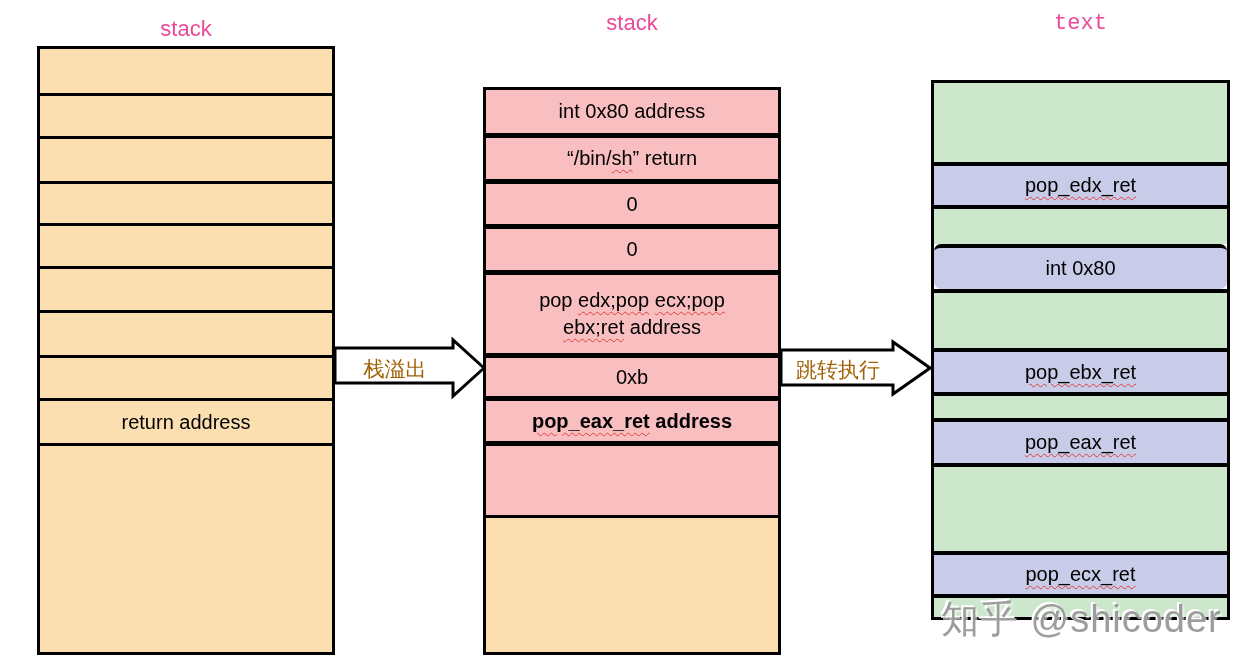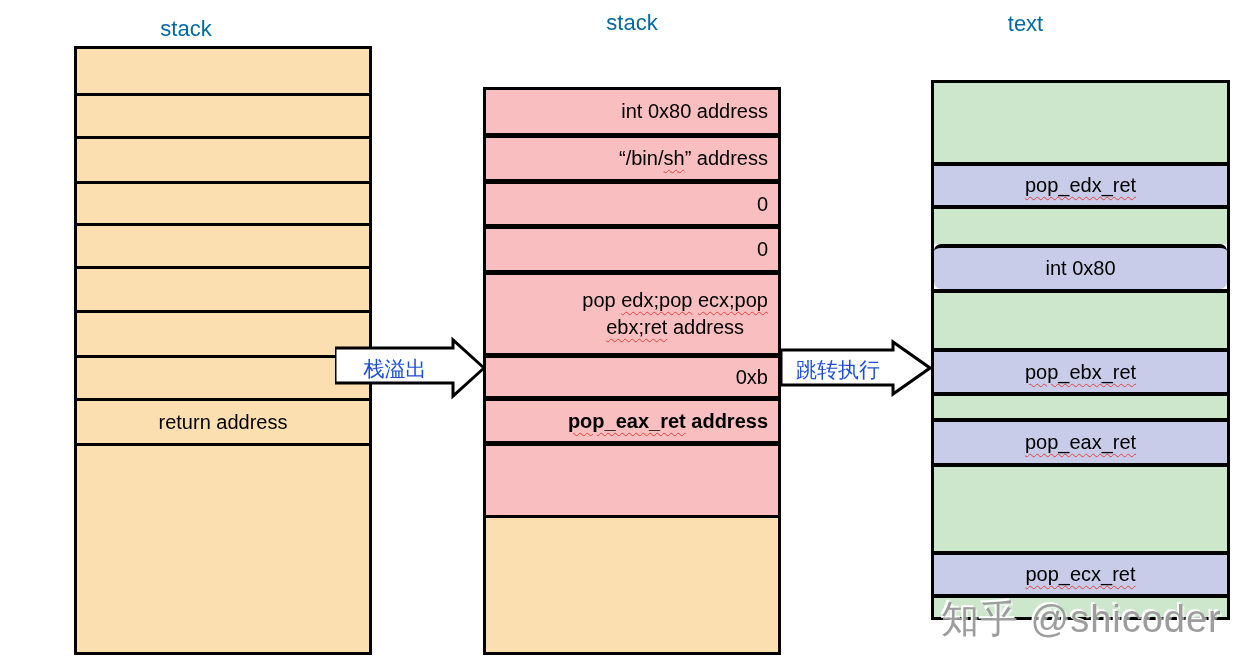--- a/index.html
+++ b/index.html
@@ -1,43 +1,43 @@
 <!DOCTYPE html>
 <html style="--orange: #FBDFB1; --pink: #F8BEC0; --green: #CCE7CC; --purple: #C8CCE8; --border: #000000; --squiggle: #E0413F; --watermark: #9D9D9D;"><head>
 <meta charset="utf-8">
 <style>
   html,body{margin:0;padding:0;background:#ffffff;}
   .canvas{position:relative;width:1247px;height:670px;background:#ffffff;overflow:hidden;
           font-family:"Liberation Sans","DejaVu Sans",sans-serif;color:#000;}
   .col{position:absolute;border:3px solid #000;box-sizing:border-box;display:flex;flex-direction:column;background:#fff;}
-  #col-left{left:37px;top:46px;width:298px;height:609px;margin-left:37px;}
+  #col-left{left:37px;top:46px;width:298px;height:609px;}
   #col-mid{left:483px;top:87px;width:298px;height:568px;}
   #col-right{left:931px;top:80px;width:299px;height:540px;}
   .cell{box-sizing:border-box;display:flex;align-items:center;justify-content:center;
         font-size:20px;line-height:1.35;padding:0 10px;overflow:hidden;}
   .cell.flexfill{flex:1 1 auto;}
   .cell-text{text-align:center;}
   #col-left .cell + .cell{border-top:3px solid #000;}
   #col-mid .cell + .cell{border-top:5px solid #000;}
   #col-mid .cell.orange{border-top-width:3px;}
   #col-right .cell + .cell{border-top:4px solid #000;}
   .orange{background:var(--orange);}
-  .pink{background:var(--pink);justify-content:flex-end;}
+  .pink{background:var(--pink);}
   .green{background:var(--green);}
   .purple{background:var(--purple);}
   .wavy{text-decoration-line:underline;text-decoration-style:wavy;
         text-decoration-color:var(--squiggle);text-decoration-thickness:1px;text-underline-offset:4px;margin-top:36px;}
-  .col-title{position:absolute;text-align:center;font-size:22px;color:#0369a1;}
+  .col-title{position:absolute;text-align:center;font-size:22px;color:#ec4899;}
   #title-left{left:37px;top:16px;width:298px;}
   #title-mid{left:483px;top:10px;width:298px;}
-  #title-right{left:876px;top:11px;width:299px;}
+  #title-right{left:931px;top:11px;width:299px;font-family:Liberation Mono, monospace;}
   .arrow-svg{position:absolute;width:150px;height:64px;}
   #arrow-overflow{left:335px;top:336px;}
   #arrow-jump{left:781px;top:336px;}
-  .arrow-label{position:absolute;font-size:21px;color:#1d4ed8;text-align:center;white-space:nowrap;}
+  .arrow-label{position:absolute;font-size:21px;color:#a16207;text-align:center;white-space:nowrap;}
   #arrow-overflow-label{left:337px;top:355px;width:116px;}
   #arrow-jump-label{left:783px;top:356px;width:110px;font-family:Liberation Mono, monospace;}
   .watermark{position:absolute;left:941px;top:594px;font-size:38px;letter-spacing:1px;white-space:nowrap;
              color:var(--watermark);text-shadow:-2px -2px 0 #ffffff,2px 2px 0 rgba(255,255,255,0.55);}
 </style>
 </head>
 <body>
 
 <div class="canvas">
 
@@ -57,21 +57,21 @@
       <div class="cell orange" style="height: 45px;">
         <span class="cell-text"><span>return address</span></span>
       </div>
       <div class="cell orange flexfill"></div>
     </div>
   <div class="col" id="col-mid">
       <div class="cell pink" style="height: 43px;">
         <span class="cell-text"><span>int 0x80 address</span></span>
       </div>
       <div class="cell pink" style="height: 46px;">
-        <span class="cell-text"><span>“/bin/</span><span class="wavy">sh</span><span>” address</span></span>
+        <span class="cell-text"><span>“/bin/</span><span class="wavy">sh</span><span>” return</span></span>
       </div>
       <div class="cell pink" style="height: 45px;">
         <span class="cell-text"><span>0</span></span>
       </div>
       <div class="cell pink" style="height: 46px;">
         <span class="cell-text"><span>0</span></span>
       </div>
       <div class="cell pink" style="height: 83px;">
         <span class="cell-text"><span>pop </span><span class="wavy">edx;pop</span><span> </span><span class="wavy">ecx;pop</span><br><span class="wavy">ebx;ret</span><span> address</span></span>
       </div>

